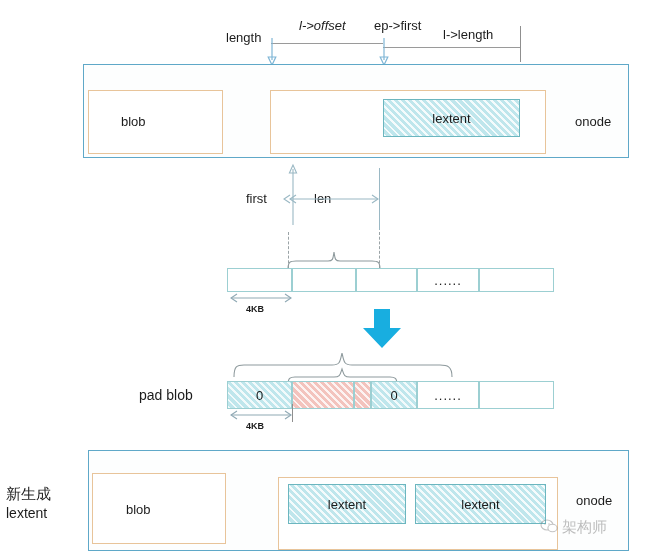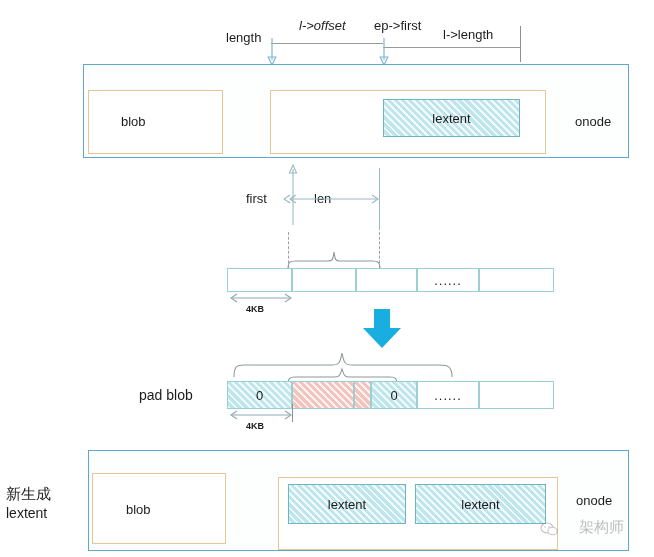--- a/index.html
+++ b/index.html
@@ -207,21 +207,21 @@
 <div class="abs lextent" style="left:288px;top:484px;width:118px;height:40px;">
   <span>lextent</span>
 </div>
 
 <div class="abs lextent" style="left:415px;top:484px;width:131px;height:40px;">
   <span>lextent</span>
 </div>
 
 <div class="abs lbl" style="left:576px;top:494px;">onode</div>
 
-<div class="abs" style="left:540px;top:518px;display:flex;align-items:flex-end;gap:21px;opacity:.45;">
+<div class="abs" style="left:540px;top:518px;display:flex;align-items:flex-start;gap:4px;opacity:.45;">
   <svg width="18" height="16" viewBox="0 0 18 16">
     <ellipse cx="7" cy="7" rx="6" ry="5" fill="none" stroke="#7a7a7a" stroke-width="1.1"></ellipse>
     <ellipse cx="12.5" cy="10" rx="4.6" ry="3.8" fill="#ffffff" stroke="#7a7a7a" stroke-width="1.1"></ellipse>
     <circle cx="5" cy="6" r=".8" fill="#7a7a7a"></circle>
     <circle cx="9" cy="6" r=".8" fill="#7a7a7a"></circle>
   </svg>
   <span style="font-size:15px;color:#6f6f6f;">架构师</span>
 </div>
 
 </body></html>

